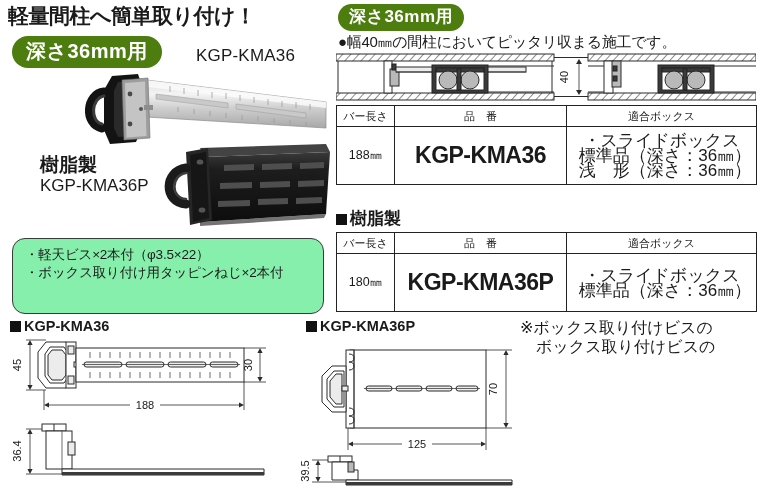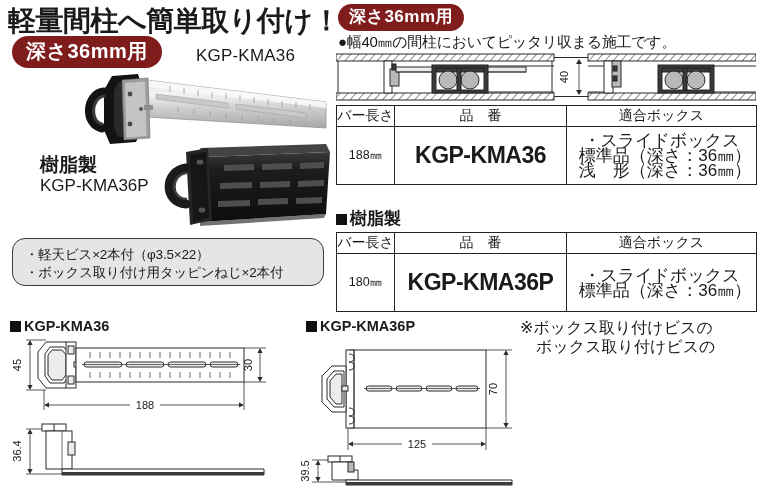--- a/index.html
+++ b/index.html
@@ -12,42 +12,42 @@
     position: relative;
     overflow: hidden;
     -webkit-font-smoothing: antialiased;
   }
   .page { position: relative; width: 760px; height: 488px; }
 
   
   .abs { position: absolute; }
   .badge-pill {
     display: inline-block;
-    background: #7f1d1d;
+    background: #4d7c0f;
     color: #ffffff;
     border-radius: 16px;
     font-weight: bold;
     letter-spacing: .5px;
     text-align: center;
     line-height: 1;
   }
   .sq-head { font-weight: bold; white-space: nowrap; }
   .sq-head::before {
     content: "";
     display: inline-block;
     width: 11px; height: 11px;
     background: #111;
     margin-right: 3px;
     vertical-align: -1px;
   }
 
   
   #main-headline {
     left: 8px; top: 2px;
-    font-size: 28px; font-weight: bold;
+    font-size: 21px; font-weight: bold;
     letter-spacing: -0.5px;
     white-space: nowrap;
   }
   #left-depth-badge {
     left: 12px; top: 36px;
     font-size: 20px;
     padding: 5px 14px 7px;
     border-radius: 17px;
   }
   #kma36-caption {
@@ -64,24 +64,24 @@
     font-size: 17px;
   }
 
   
   #photo-metal-bar { left: 78px; top: 72px; width: 250px; height: 78px; }
   #photo-resin-plate { left: 148px; top: 142px; width: 182px; height: 84px; }
 
   
   #accessory-note {
     left: 12px; top: 238px;
-    width: 312px; height: 48px;
+    width: 312px; height: 76px;
     border: 1.6px solid #3a3a3a;
     border-radius: 13px;
-    background: #e5e5e5;
+    background: #86efac;
     padding: 7px 10px 0 12px;
   }
   #accessory-note div {
     font-size: 13.5px;
     line-height: 17.5px;
     white-space: nowrap;
     letter-spacing: -0.2px;
   }
   .note-indent { padding-left: 13px; }
 
@@ -105,21 +105,21 @@
     position: absolute;
     border-collapse: collapse;
     background: #fff;
   }
   table.spec th, table.spec td {
     border: 1px solid #222;
     text-align: center;
     vertical-align: middle;
     padding: 0;
   }
-  table.spec th { font-weight: normal; font-size: 14px; height: 21px; }
+  table.spec th { font-weight: normal; font-size: 11px; height: 21px; }
   .col-len   { width: 58px; }
   .col-code  { width: 172px; }
   .col-box   { width: 190px; }
   td.len  { font-size: 12.5px; height: 58px; }
   td.code { font-size: 23px; font-weight: bold; letter-spacing: -0.5px; }
   td.box  { font-size: 17px; text-align: left; padding-left: 10px; line-height: 15px; }
   td.box .sub { padding-left: 7px; display: block; }
 
   #table-metal { left: 336px; top: 105px; }
   #resin-section-head { left: 336px; top: 207px; font-size: 17px; }

